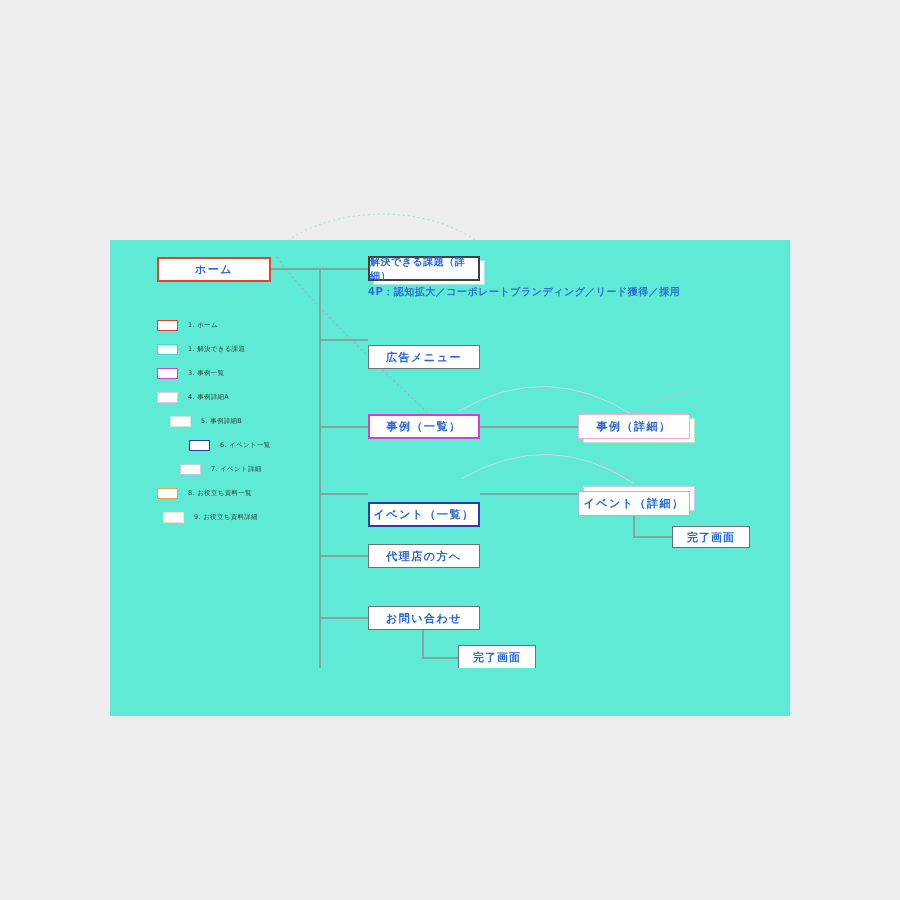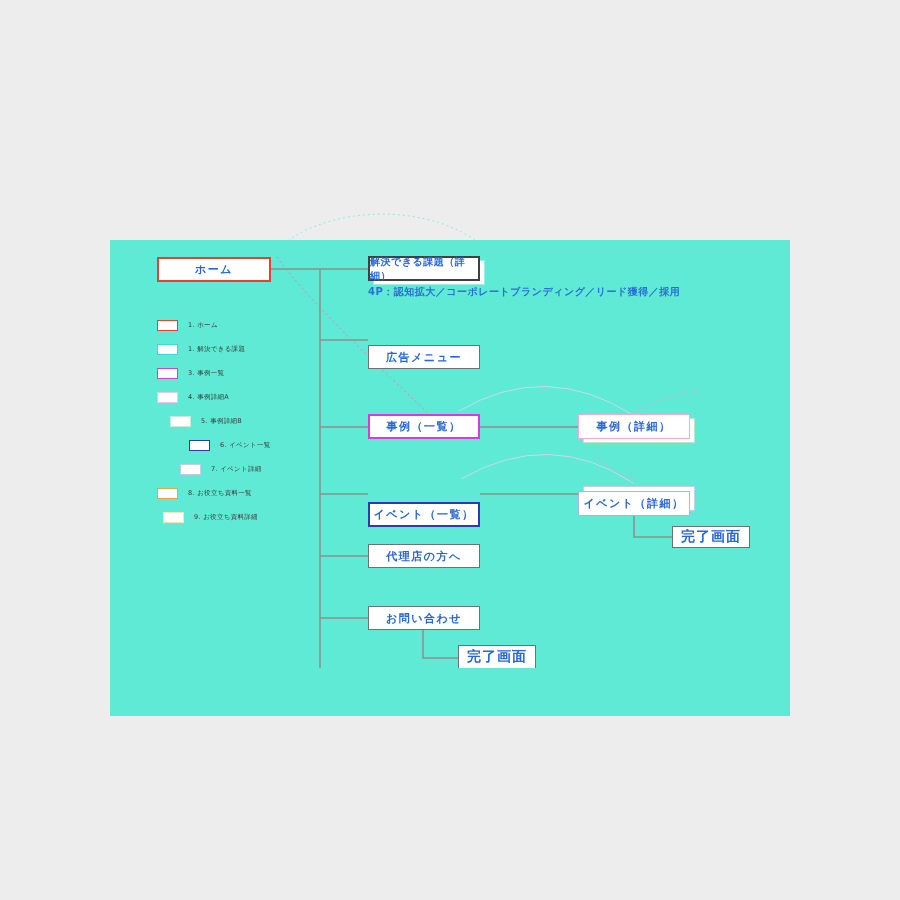--- a/index.html
+++ b/index.html
@@ -2,21 +2,21 @@
 <html><head>
 <meta charset="utf-8">
 <style>
   html,body{margin:0;padding:0;width:900px;height:900px;background:#ededed;font-family:"DejaVu Sans",sans-serif;}
   #stage{position:relative;width:900px;height:900px;overflow:hidden;}
   #canvas{position:absolute;left:110px;top:240px;width:680px;height:476px;background:#5eead4;}
   #wires{position:absolute;left:0;top:0;width:680px;height:428px;overflow:visible;z-index:0;}
   .node{position:absolute;background:#fff;display:flex;align-items:center;justify-content:center;
         color:#2667d9;font-weight:bold;font-size:11px;letter-spacing:1.5px;z-index:2;box-sizing:border-box;}
   .ghost{position:absolute;background:#fff;z-index:1;box-sizing:border-box;}
-  .small{font-size:14px;letter-spacing:1px;}
+  .small{font-size:11px;letter-spacing:1px;}
   .b-red{border:2px solid #e8402a;}
   .b-cyan{border:2px solid #404040;}
   .b-magenta{border:2px solid #db3ad6;}
   .b-blue{border:2px solid #2a3cb4;}
   .b-pink{border:1.5px solid #f7a8d8;}
   .b-lav{border:1.5px solid #aab6e8;margin-top:9px;}
   .b-gray{border:1.5px solid #707070;}
   .g-cyan{border:1.5px solid #9ceee8;}
   .g-green{border:1.5px solid #bce8c8;}
   .g-lav{border:1.5px solid #c4cdf0;}

